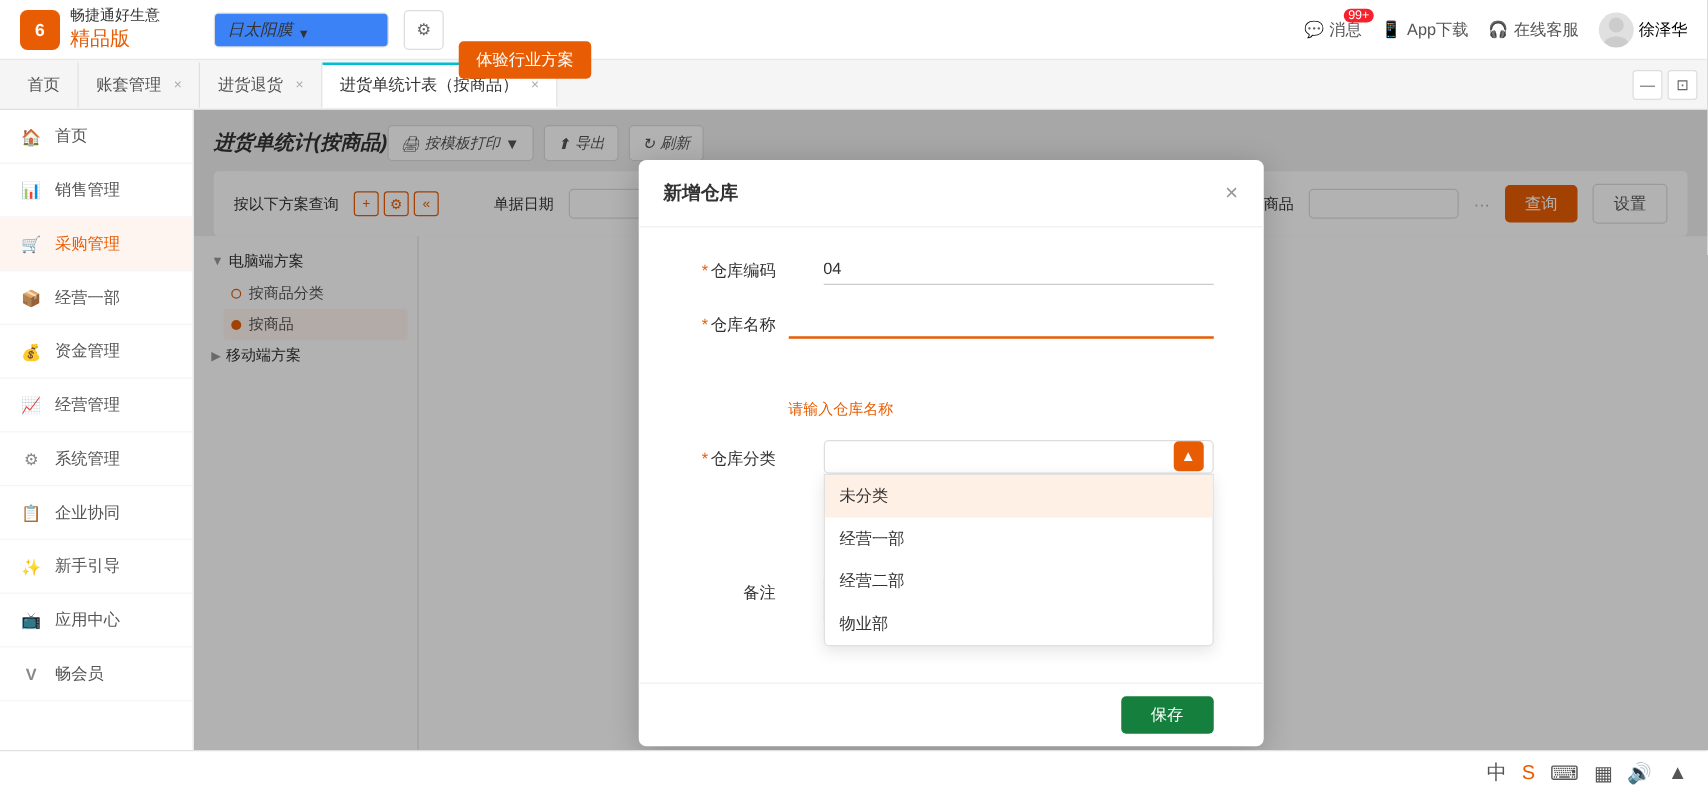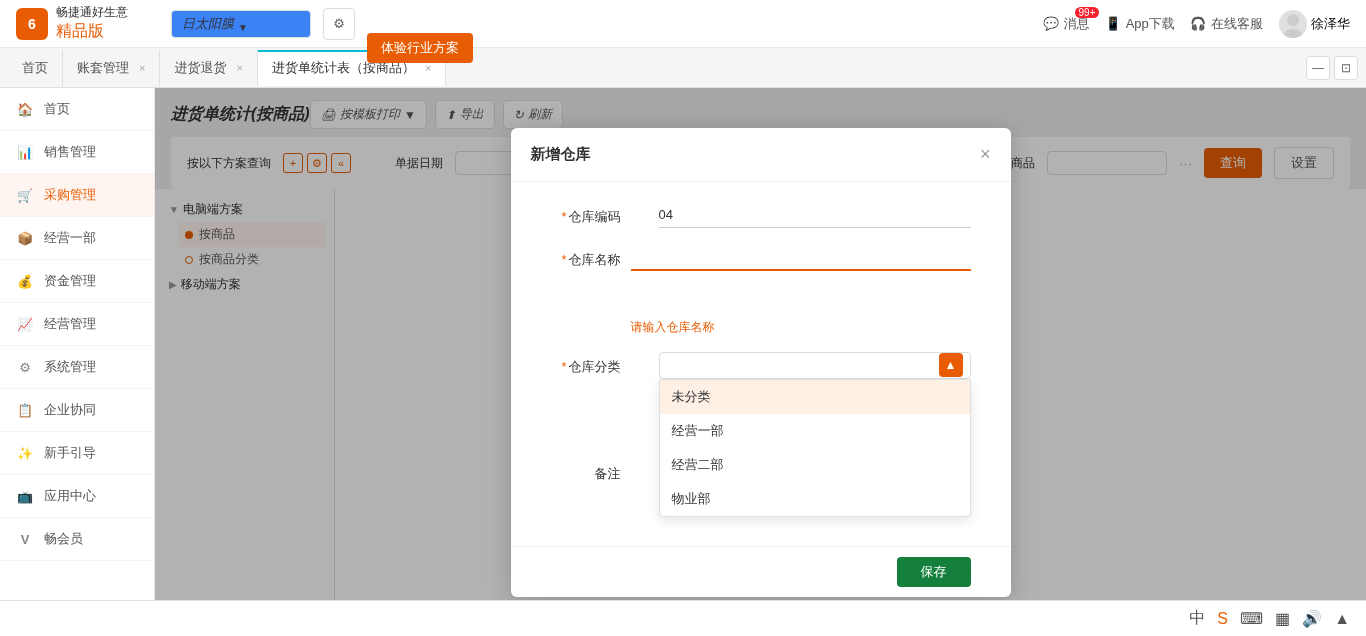--- a/index.html
+++ b/index.html
@@ -442,27 +442,27 @@
 
     <div class="inner-layout">
 
       <div class="plan-panel">
         <div class="plan-tree">
           <div class="plan-tree-item">
             <span class="arrow">▼</span>
             <span>电脑端方案</span>
           </div>
           <div class="plan-tree-sub">
+            <div class="plan-tree-sub-item">
+              <span class="plan-dot-outline"></span>
+              <span>按商品分类</span>
+            </div>
             <div class="plan-tree-sub-item active">
               <span class="plan-dot"></span>
               <span>按商品</span>
-            </div>
-            <div class="plan-tree-sub-item">
-              <span class="plan-dot-outline"></span>
-              <span>按商品分类</span>
             </div>
           </div>
           <div class="plan-tree-item">
             <span class="arrow">▶</span>
             <span>移动端方案</span>
           </div>
         </div>
       </div>
 
       <div class="table-area">

